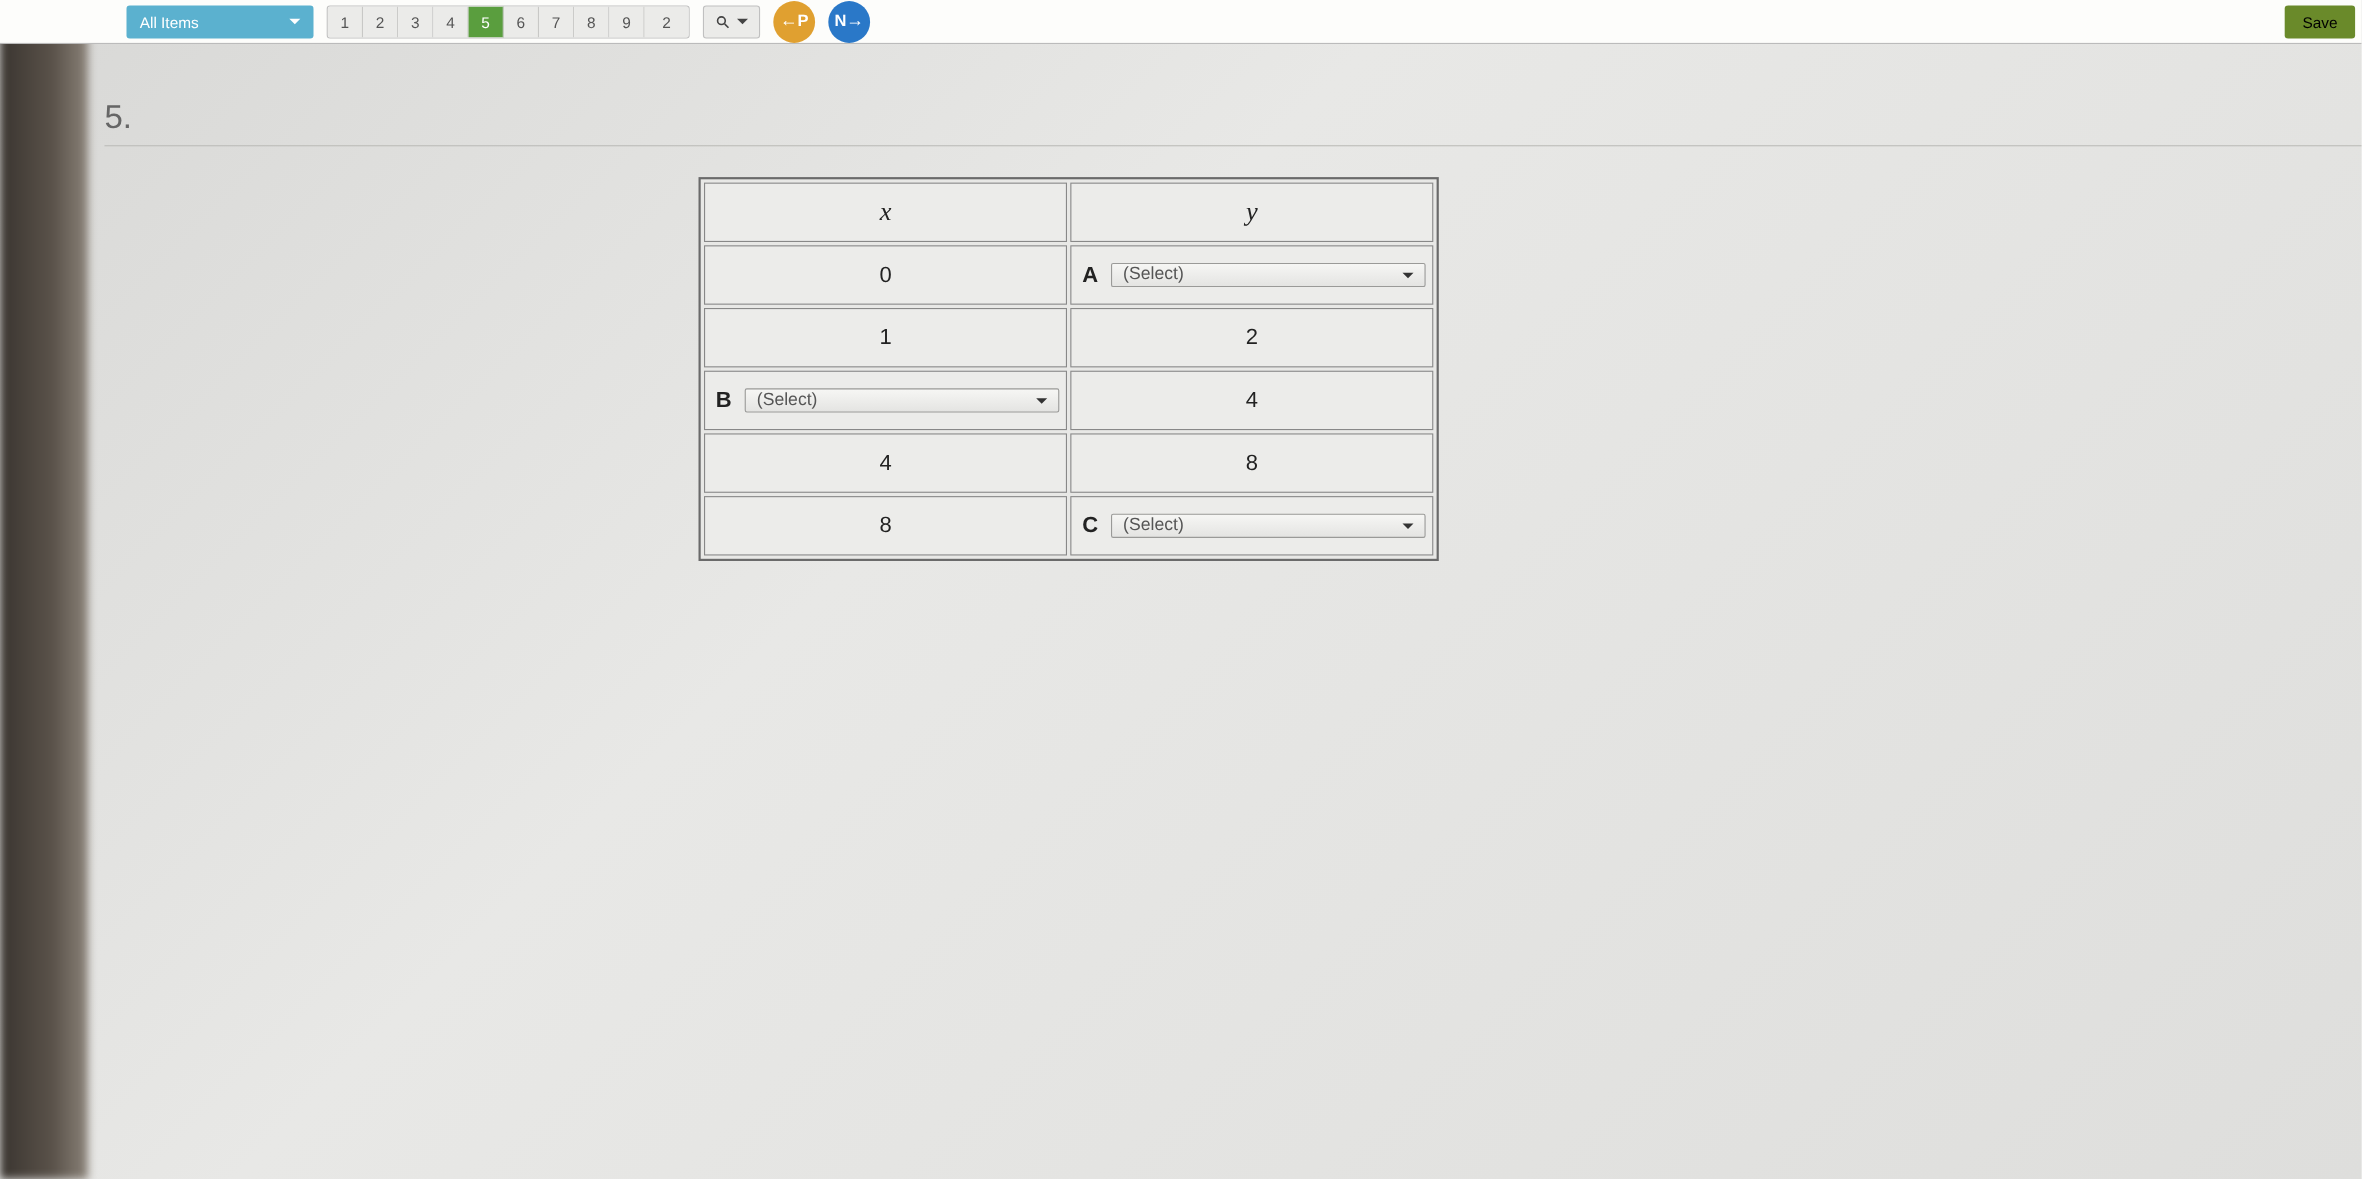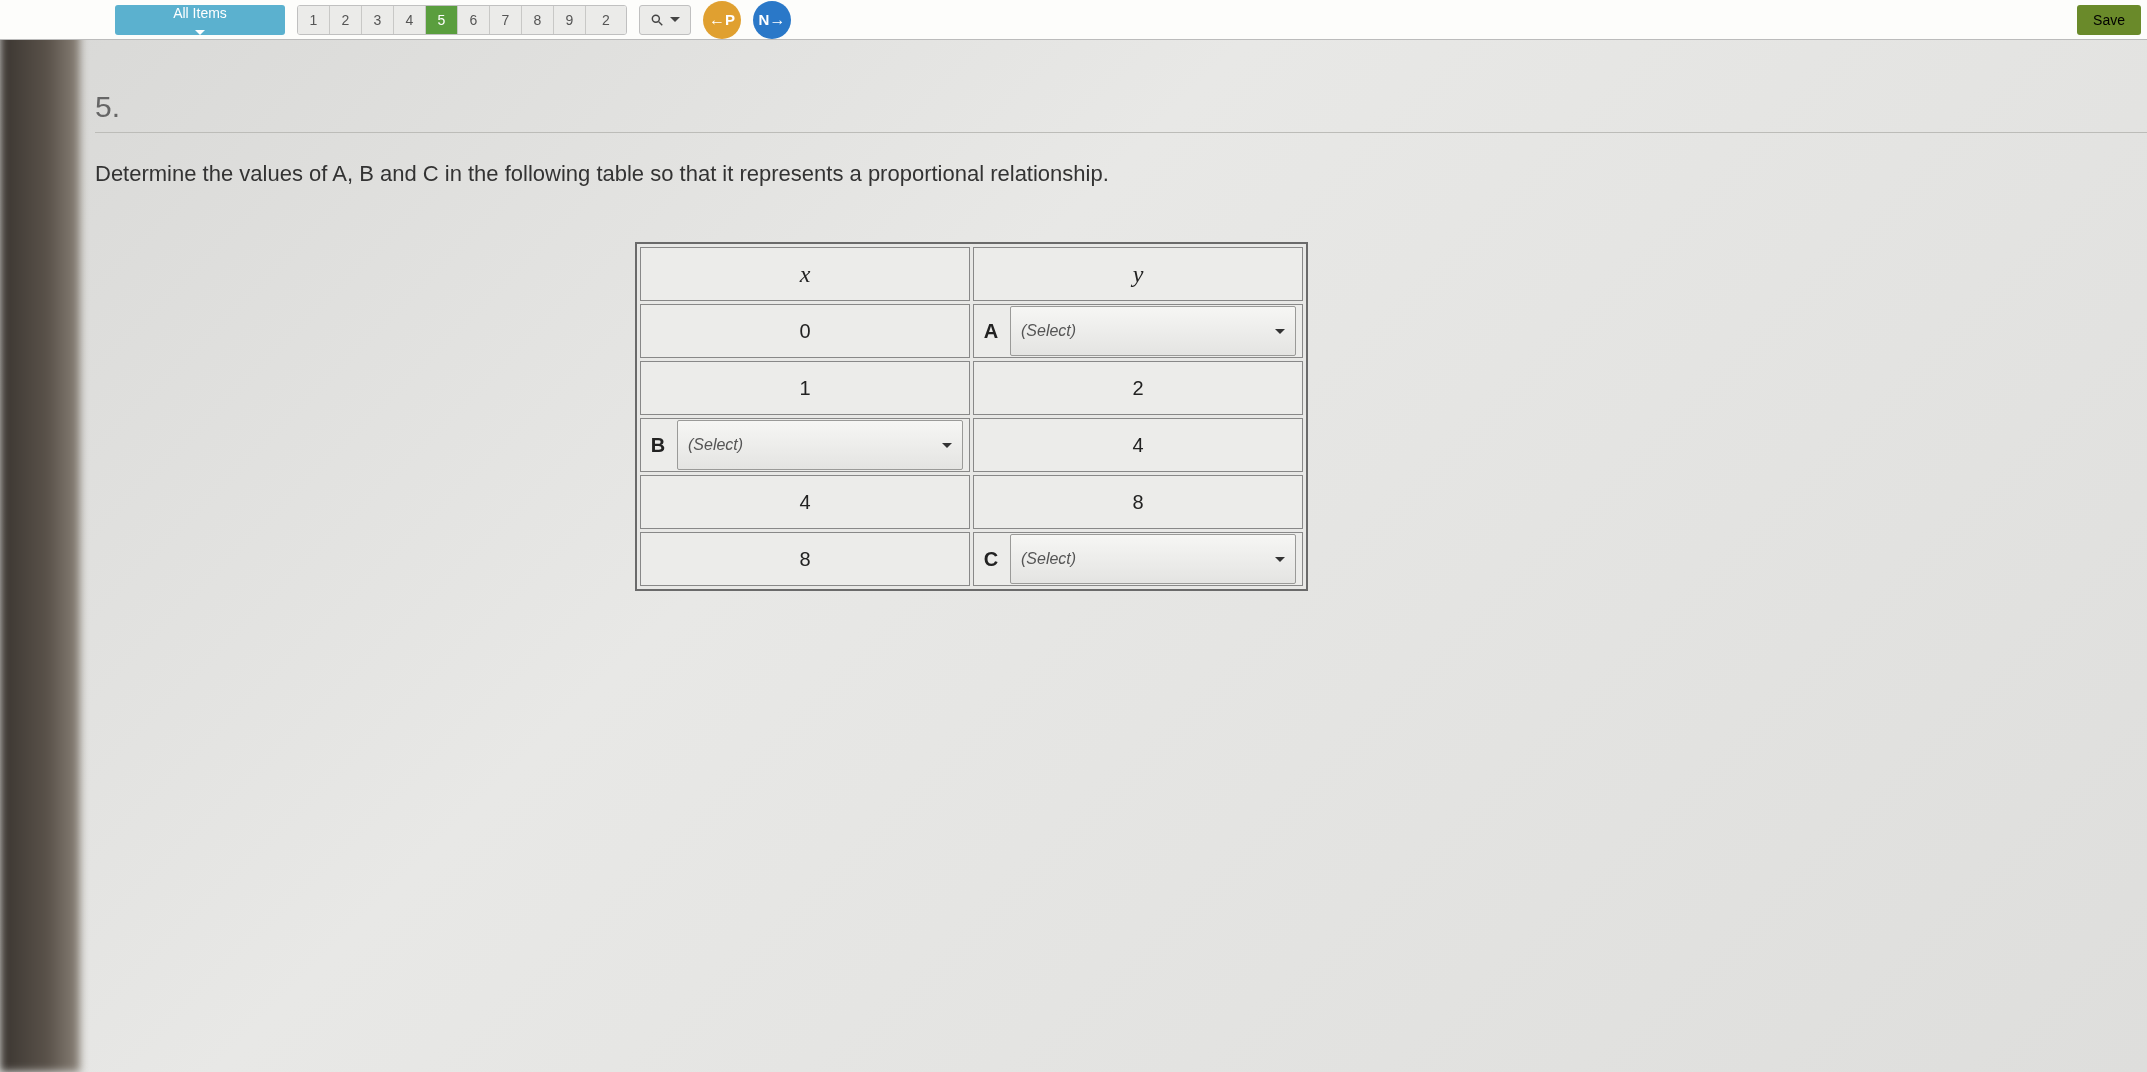--- a/index.html
+++ b/index.html
@@ -29,21 +29,20 @@
   .all-items-btn {
     display: flex; align-items: center; justify-content: space-between;
     background: #5bb1cf;
     color: #fff;
     height: 30px;
     padding: 0 12px;
     font-size: 14px;
     border-radius: 3px;
     width: 170px;
     cursor: pointer;
-    flex-direction: column;
   }
   .caret-down {
     width: 0; height: 0;
     border-left: 5px solid transparent;
     border-right: 5px solid transparent;
     border-top: 5px solid currentColor;
   }
   .num-strip {
     display: flex;
     border: 1px solid #c0c0c0;
@@ -150,32 +149,31 @@
   }
   .cell-letter {
     font-weight: bold;
     font-size: 20px;
     width: 22px;
     text-align: center;
     color: #222;
   }
   .select-box {
     flex: 1;
-    height: 50px;
+    height: 22px;
     background: linear-gradient(#f6f6f4, #e4e4e2);
     border: 1px solid #9a9a98;
     border-radius: 2px;
     display: flex;
     align-items: center;
     justify-content: space-between;
     padding: 0 10px;
     font-size: 16px;
     color: #555;
     cursor: pointer;
-    font-style: italic;
   }
   .select-box .caret-down { border-top-color: #333; }
 </style>
 </head>
 <body>
 
 <div class="left-edge"></div>
 
 <div class="toolbar">
   <div class="all-items-btn">
@@ -216,21 +214,20 @@
   <div class="spacer"></div>
 
   <div class="save-btn">
     <span>Save</span>
   </div>
 </div>
 
 <div class="content">
   <div class="qnum">5.</div>
   <div class="divider"></div>
-  <div class="qtext">Determine the values of A, B and C in the following table so that it represents a proportional relationship.</div>
 
   <div class="tbl-wrap">
     <table class="prop">
       <tbody>
           <tr>
         <th>x</th>
         <th>y</th>
       </tr>
       </tbody>
         <tbody id="tbody">

